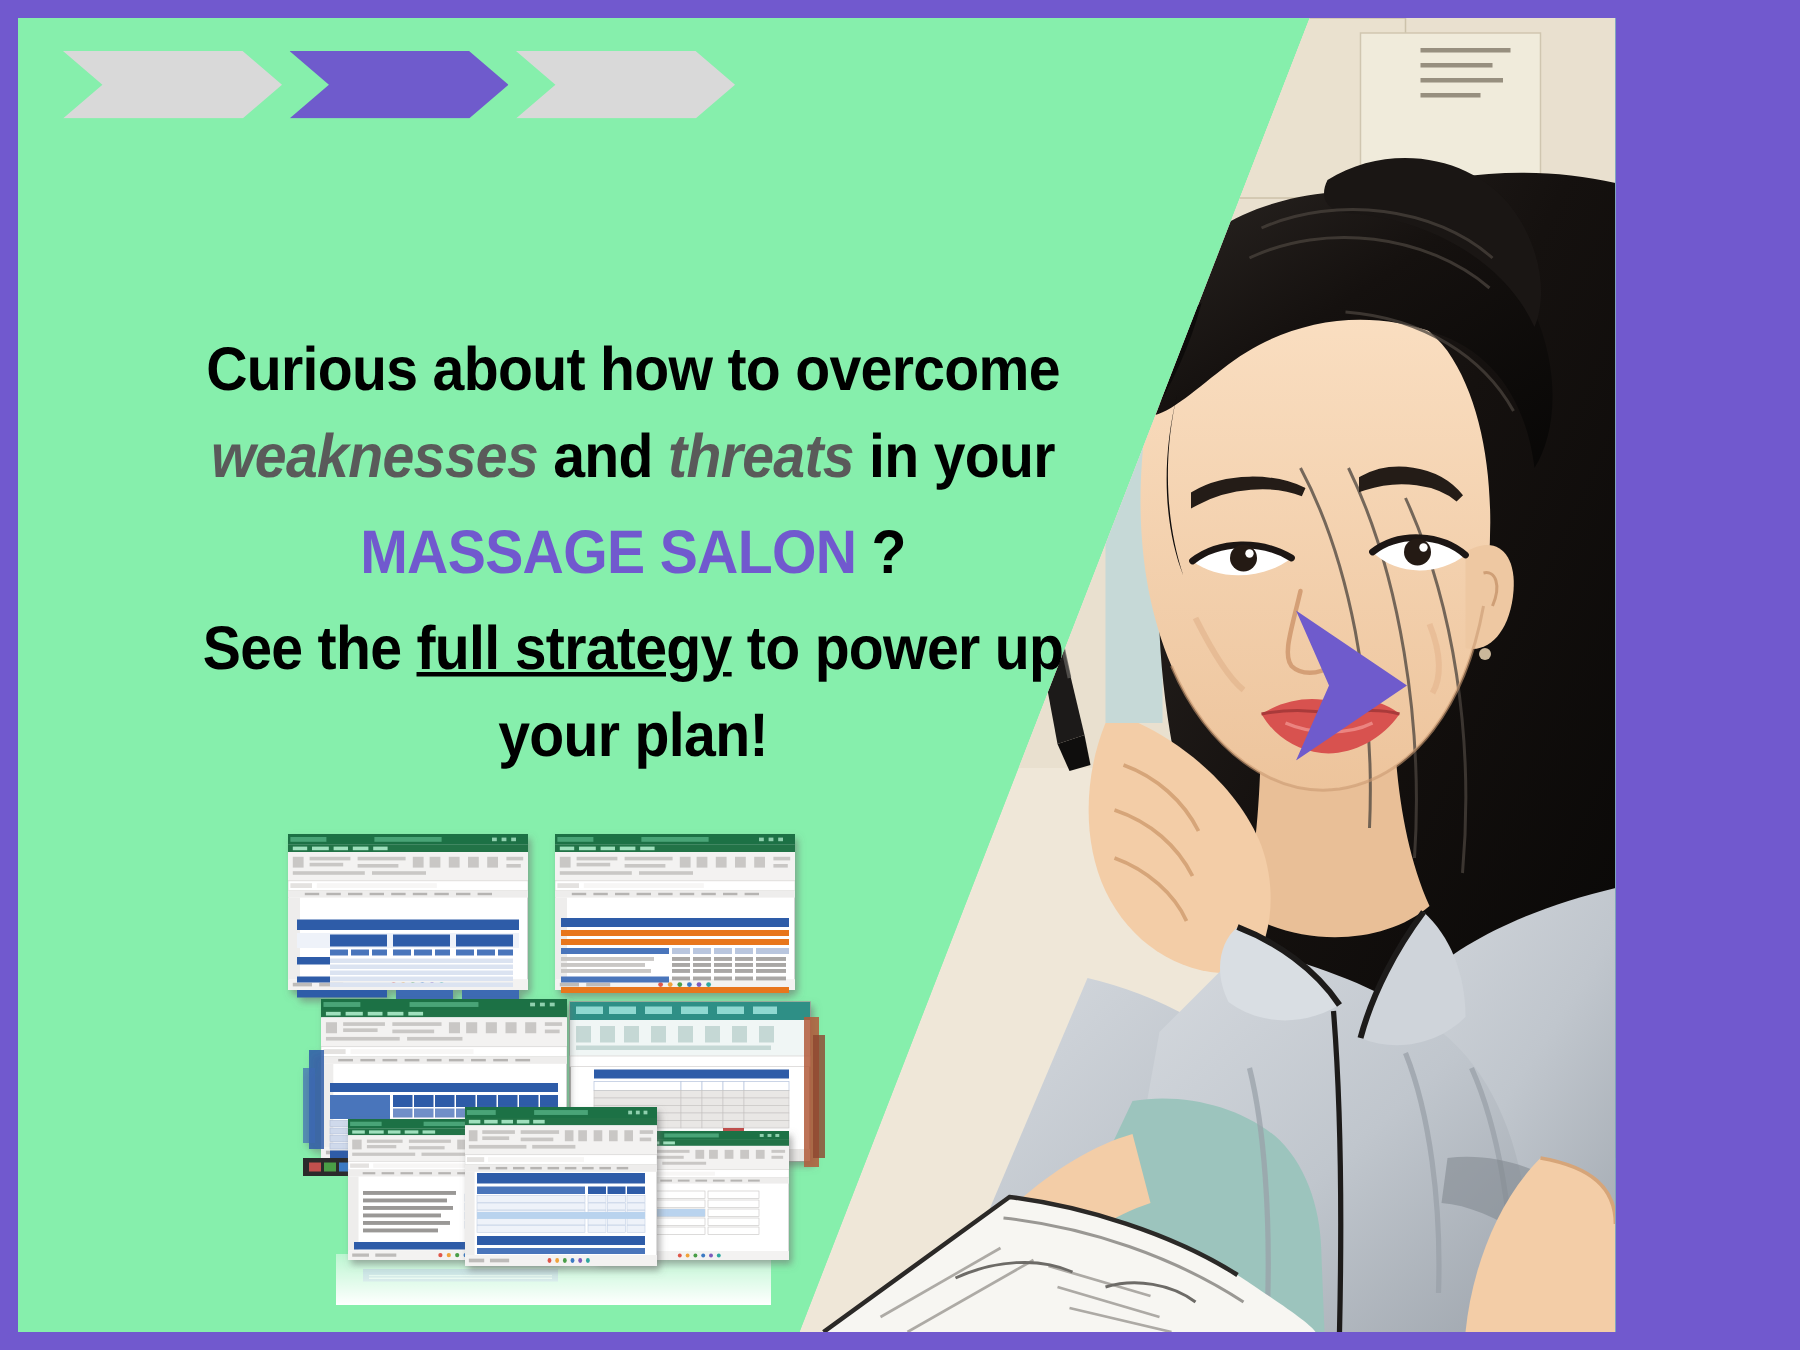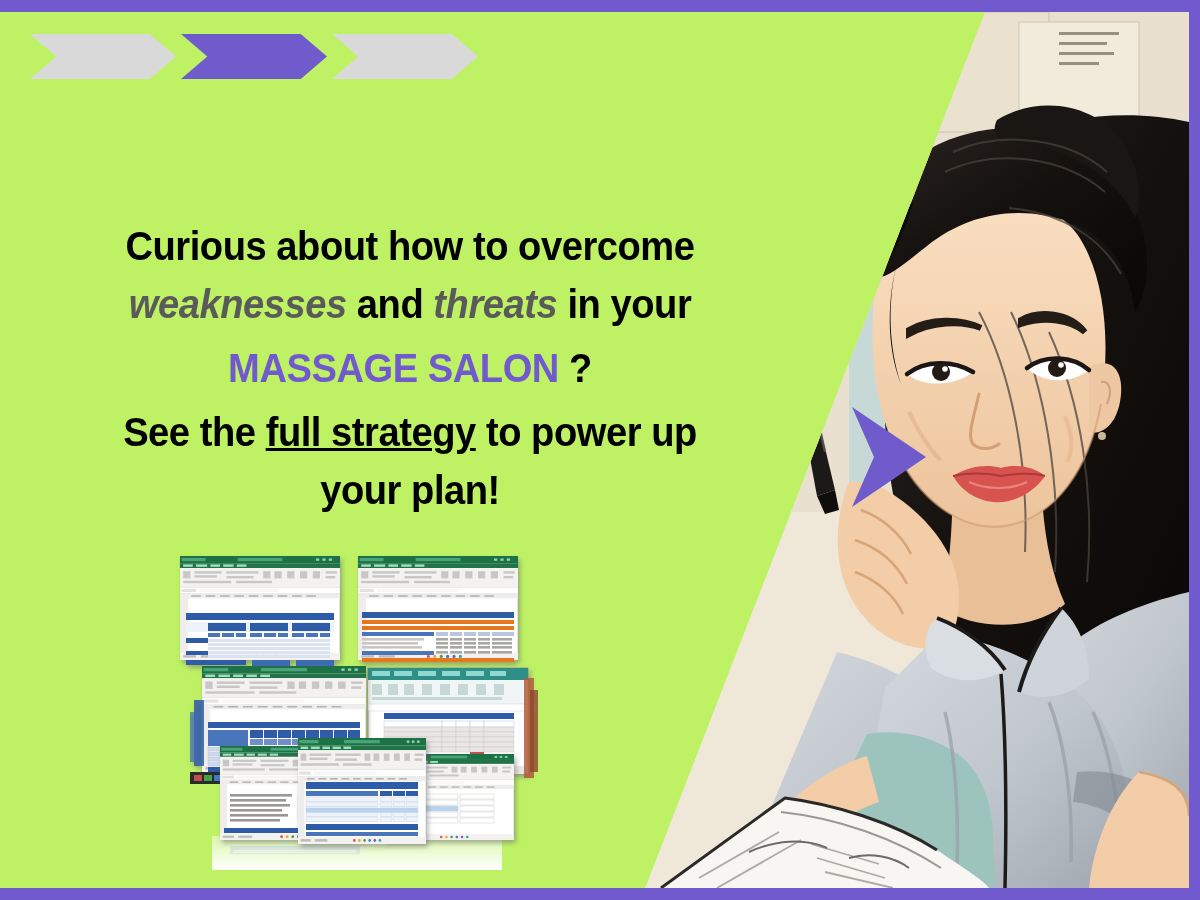--- a/index.html
+++ b/index.html
@@ -4,23 +4,23 @@
 <style>
   html,body{margin:0;padding:0;}
   body{
     width:1200px;height:900px;
     background:#7159ce;
     font-family:"Liberation Sans", sans-serif;
     overflow:hidden;
   }
   .slide{
     position:absolute;
-    left:0;top:12px;
-    width:1189px;height:876px;
-    background:#bef264;
+    left:12px;top:12px;
+    width:1065px;height:876px;
+    background:#86efac;
     overflow:hidden;
   }
 
   
   .photo-panel{
     position:absolute;
     right:0;top:0;
     width:640px;height:876px;
     overflow:hidden;
     -webkit-clip-path:polygon(100% 0,100% 100%,96px 100%,436px 0);

